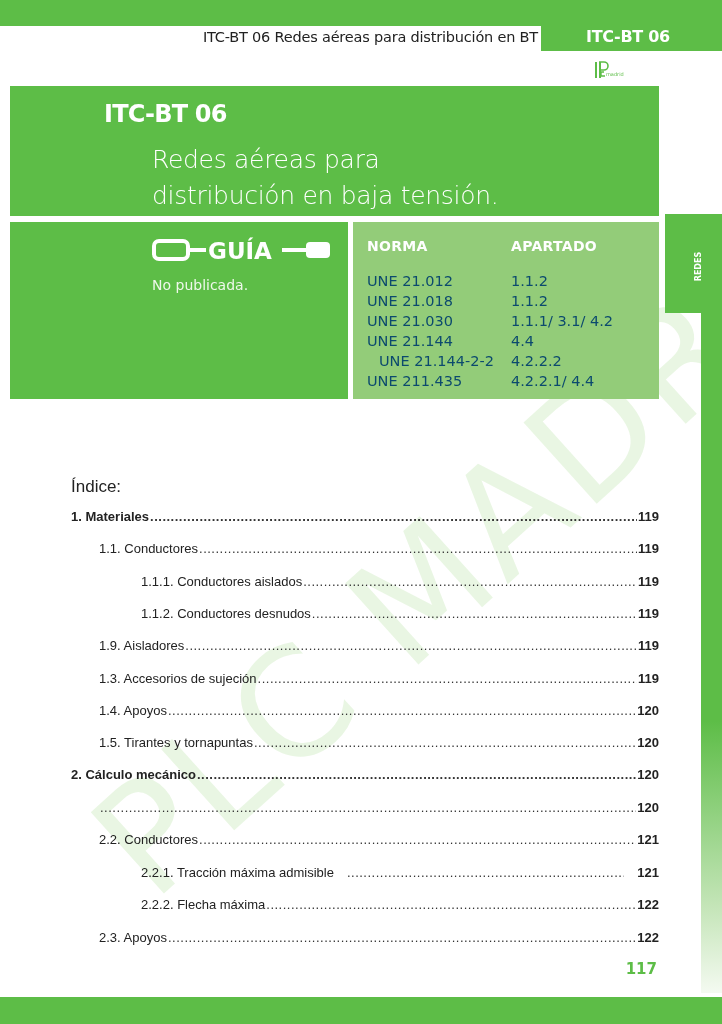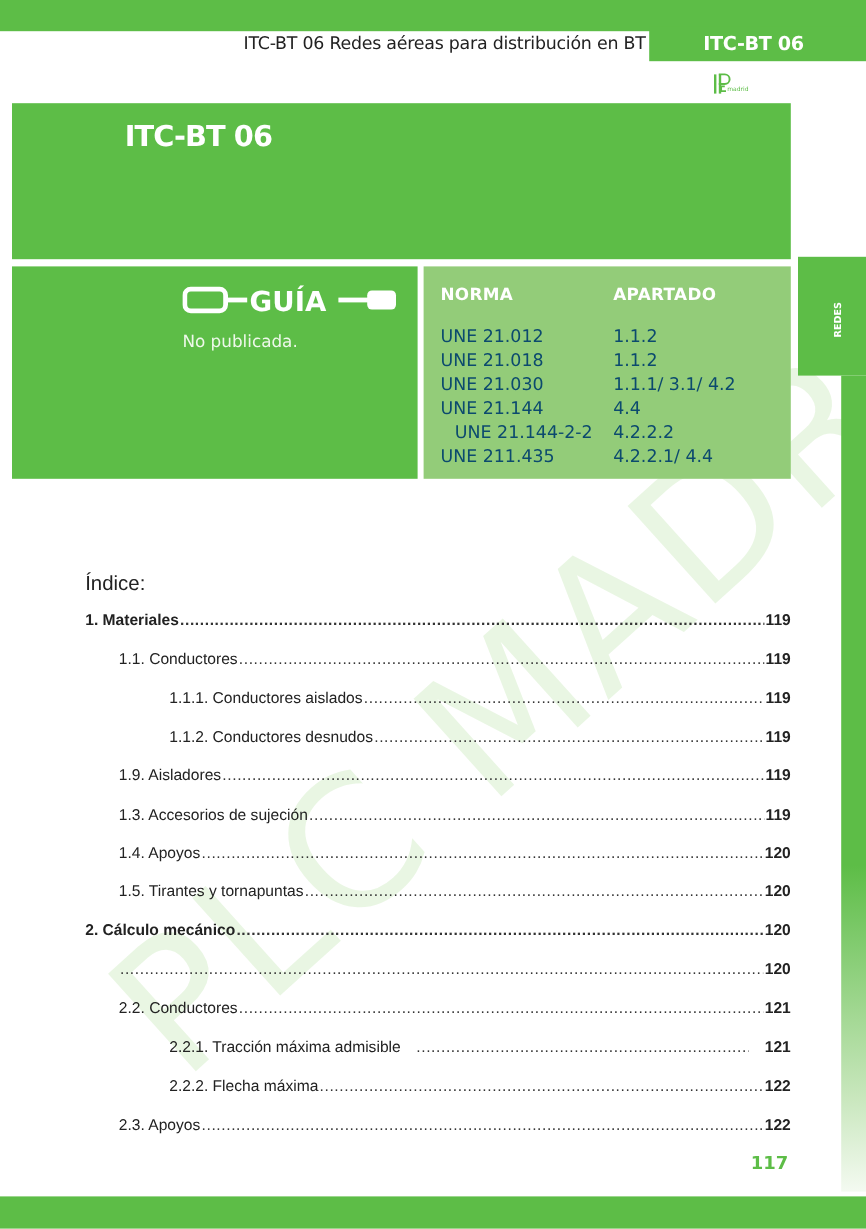--- a/index.html
+++ b/index.html
@@ -55,20 +55,24 @@
   <rect x="5" y="2" width="2" height="16" fill="#5dbd47"></rect>
   <path d="M5 2 h5 a4 4 0 0 1 0 8 h-5" fill="none" stroke="#5dbd47" stroke-width="1.6"></path>
   <path d="M10 12 h-3 v4 h4" fill="none" stroke="#5dbd47" stroke-width="1.4"></path>
   <text x="12" y="16" font-size="5" fill="#5dbd47" font-family="DejaVu Sans, sans-serif">madrid</text>
 </svg>
 
 <div class="watermark">PLC MADRID</div>
 
 <section class="title-box">
   <div class="title-code">ITC-BT 06</div>
+  <div class="title-sub">
+    <div>Redes aéreas para</div>
+    <div>distribución en baja tensión.</div>
+  </div>
 </section>
 
 <section class="guide-box">
   <svg class="guide-badge" viewBox="0 0 188 28">
     <rect x="2" y="5" width="34" height="18" rx="5" fill="none" stroke="#fff" stroke-width="4"></rect>
     <rect x="36" y="12" width="18" height="4" fill="#fff"></rect>
     <text x="56" y="23" font-size="23" font-weight="bold" fill="#fff" font-family="DejaVu Sans, sans-serif">GUÍA</text>
     <rect x="130" y="12" width="26" height="4" fill="#fff"></rect>
     <rect x="154" y="6" width="24" height="16" rx="4" fill="#fff"></rect>
   </svg>

